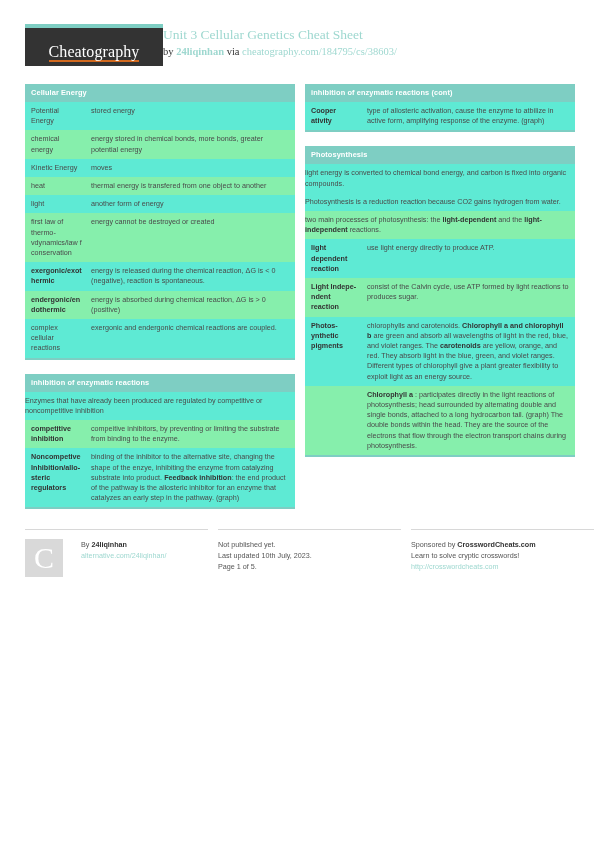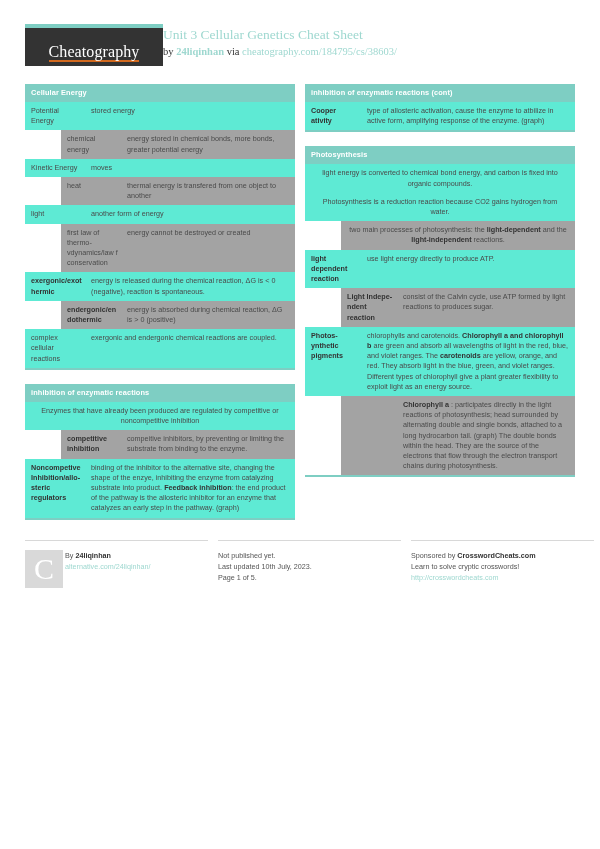--- a/index.html
+++ b/index.html
@@ -35,44 +35,44 @@
   .col{width:270px;flex:0 0 270px;}
 
   
   .tbl{width:100%;margin-bottom:14px;border-bottom:2px solid #7ecec3;}
   .tbl-head{
     background:#7ecec3;color:#ffffff;font-size:7.4px;font-weight:700;
     padding:4px 6px 4px 6px;line-height:10px;letter-spacing:.1px;
   }
   .row{display:flex;font-size:7.2px;line-height:10.2px;}
   .row.alt{background:#5eead4;}
-  .row.plain{background:#a3a3a3;margin-left:36px;}
+  .row.plain{background:#86efac;}
   .cell-k{
     width:62px;flex:0 0 62px;padding:4px 5px 4px 6px;box-sizing:border-box;
     color:#4a4a4a;word-wrap:break-word;
   }
   .cell-k.b{font-weight:700;color:#333;}
   .cell-v{flex:1;padding:4px 6px 4px 4px;box-sizing:border-box;color:#4a4a4a;}
   .row-full{
-    font-size:7.2px;line-height:10.2px;padding:4px 8px;box-sizing:border-box;text-align:center;
+    font-size:7.2px;line-height:10.2px;padding:4px 0;box-sizing:border-box;
   }
   .cell-v b,.row-full b{font-weight:700;color:#333;}
 
   
   .col-right .cell-k{width:58px;flex:0 0 58px;}
 
   
   .footer{display:flex;margin-top:6px;padding-top:0;}
   .fcol{flex:0 0 183px;width:183px;border-top:1px solid #d8d8d8;padding-top:9px;display:flex;}
   .fcol.mid,.fcol.right{margin-left:10px;}
   .avatar{
     width:38px;height:38px;background:#d9d9d9;color:#ffffff;flex:0 0 38px;
     font-family:"Liberation Serif", serif;font-size:30px;line-height:38px;text-align:center;
   }
-  .fmeta{margin-left:2px;font-size:7.2px;line-height:11px;color:#555;}
+  .fmeta{margin-left:18px;font-size:7.2px;line-height:11px;color:#555;}
   .fmeta b{font-weight:700;color:#333;}
   .fmeta a{color:#9fd8d0;text-decoration:none;}
   .ftext{font-size:7.2px;line-height:11px;color:#555;}
   .ftext b{font-weight:700;color:#333;}
   .ftext a{color:#9fd8d0;text-decoration:none;}
 </style>
 </head>
 <body>
 
 <div class="page">

